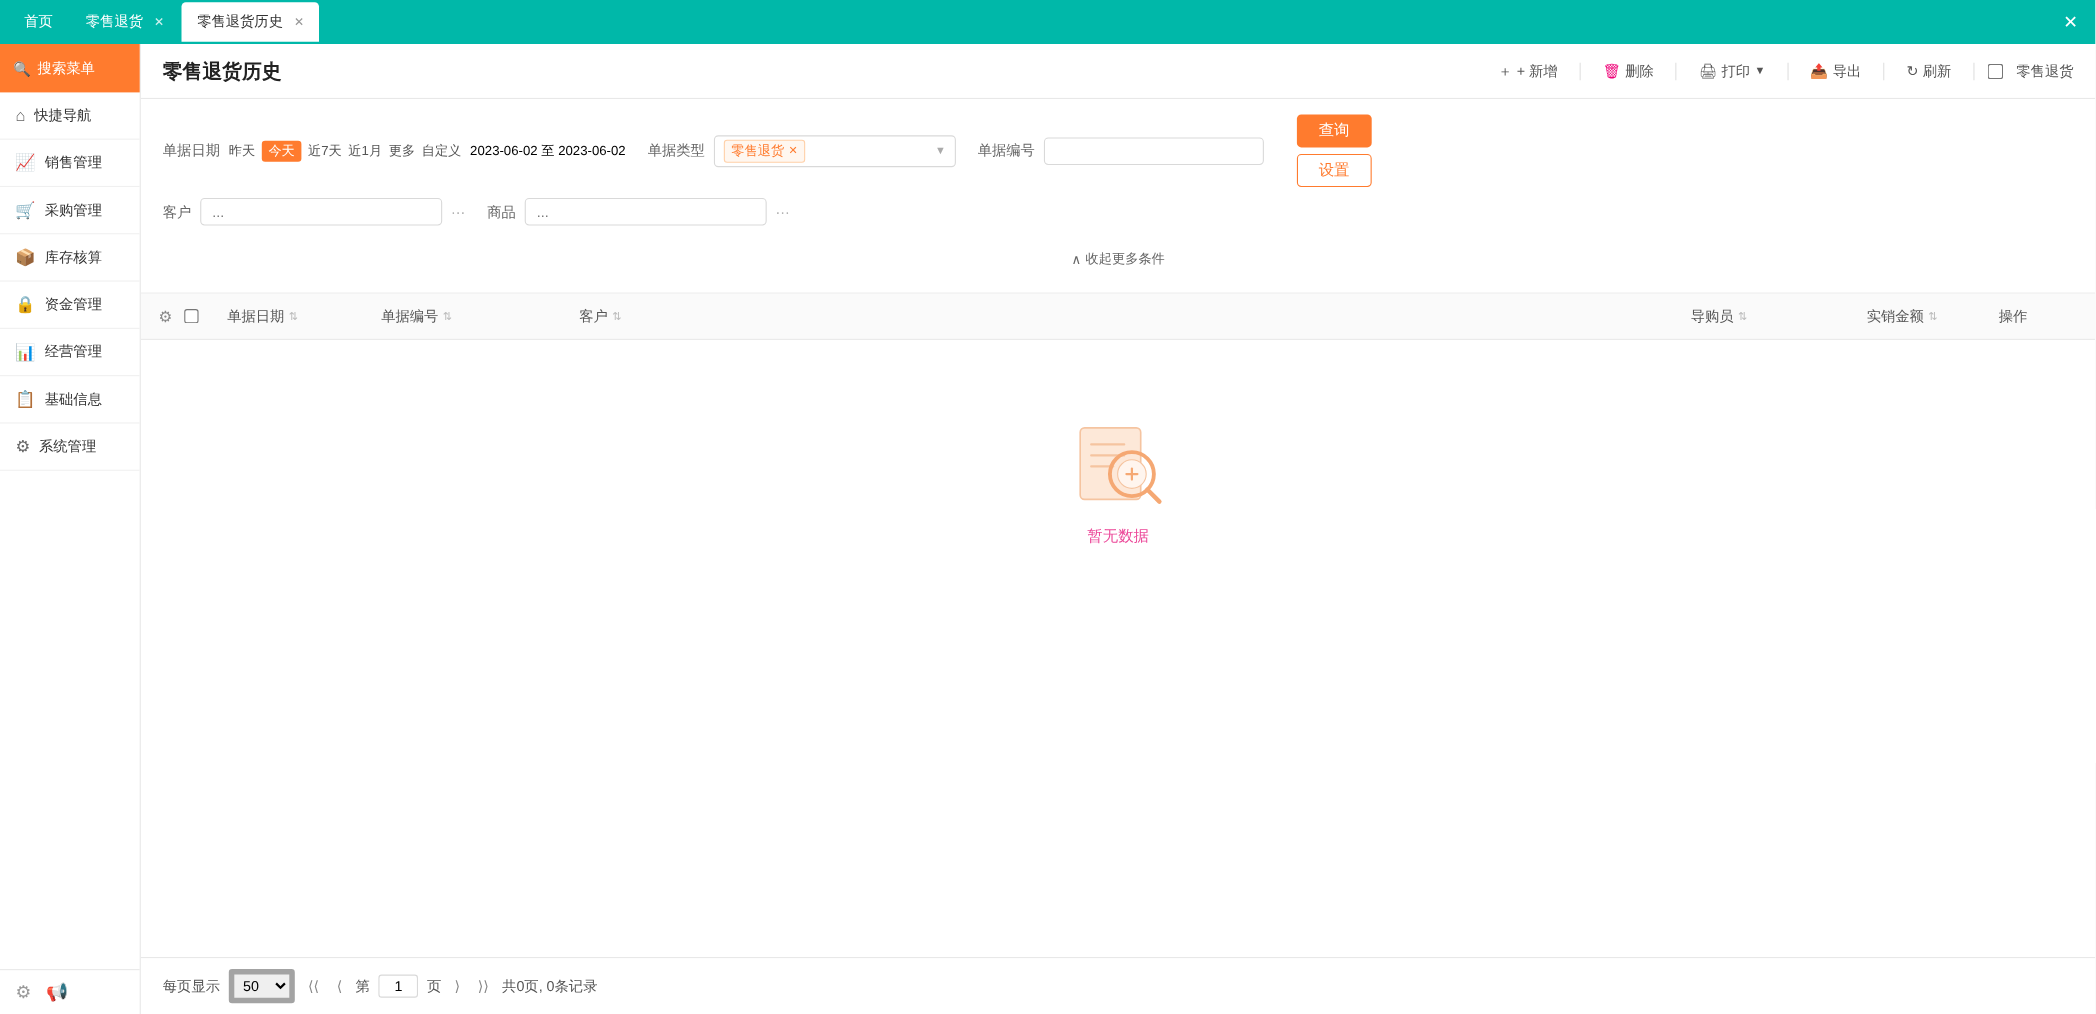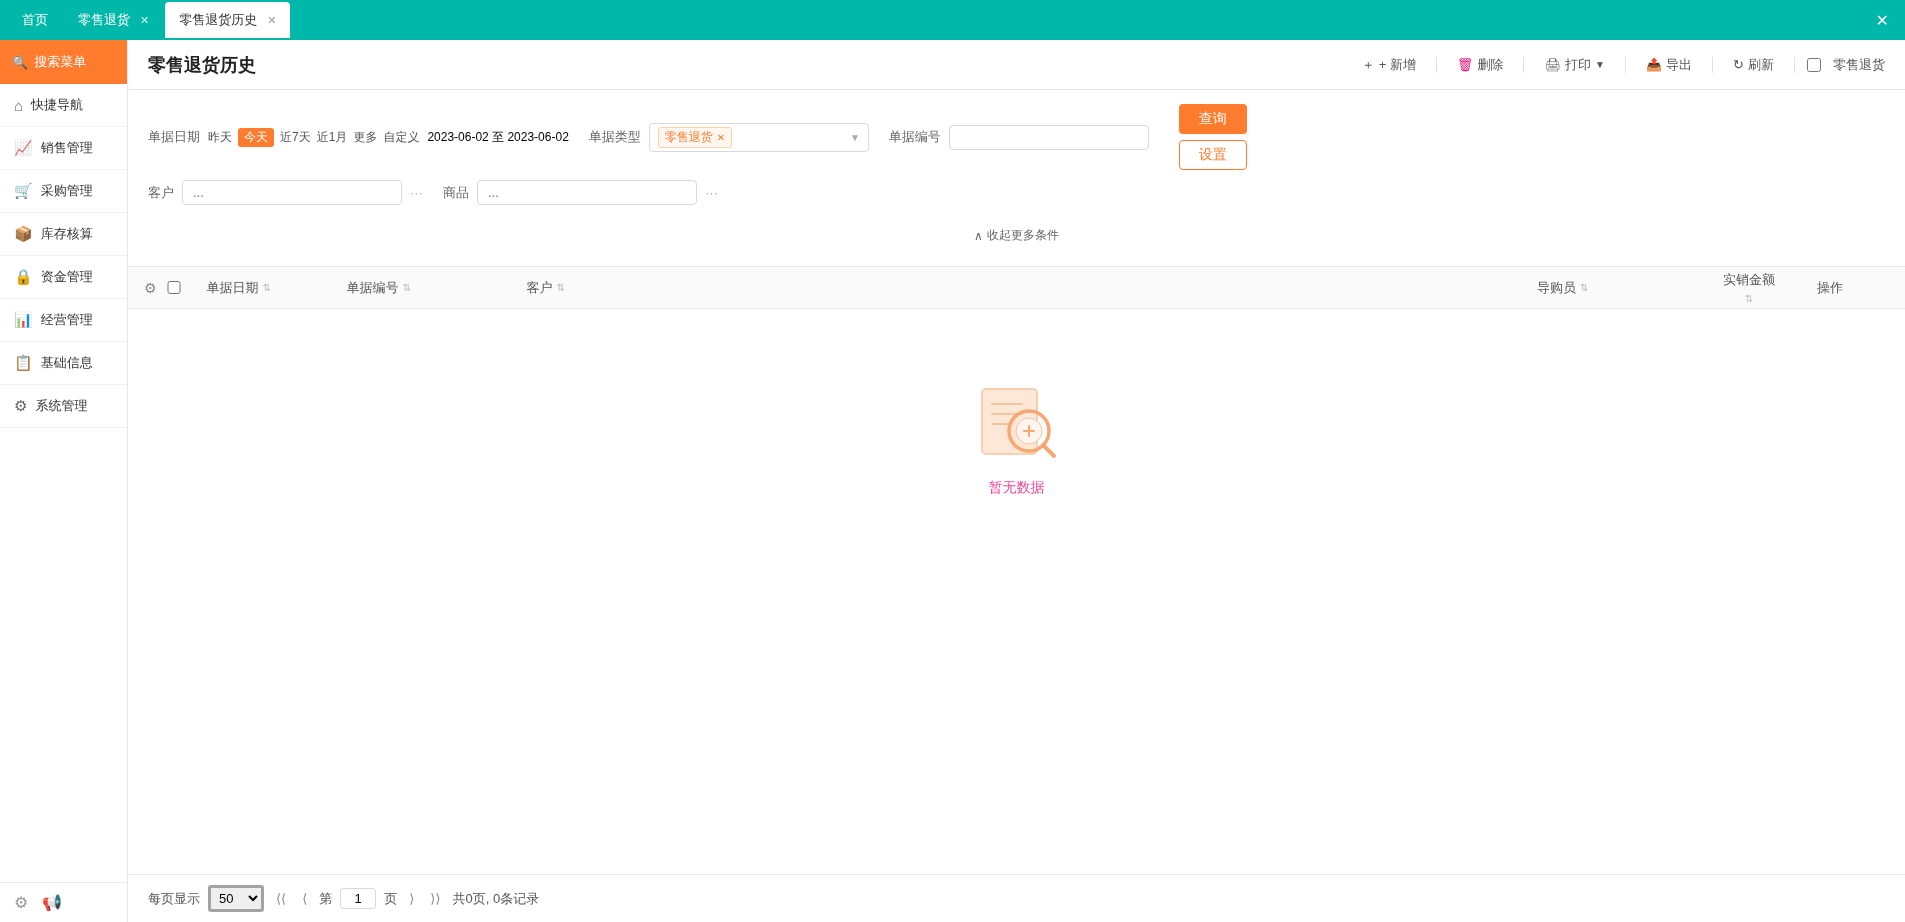--- a/index.html
+++ b/index.html
@@ -136,21 +136,21 @@
     }
     .empty-text { font-size: 14px; color: #ec4899; }
 
     
     .pagination {
       display: flex; align-items: center; justify-content: flex-start;
       padding: 10px 20px; border-top: 1px solid #e8e8e8;
       background: #fff; font-size: 13px; color: #555; gap: 8px;
     }
     .page-size-select {
-      border: 3px solid #a3a3a3; border-radius: 3px;
+      border: 5px solid #a3a3a3; border-radius: 3px;
       padding: 2px 4px; font-size: 13px; cursor: pointer;
     }
     .page-nav { cursor: pointer; color: #888; font-size: 13px; padding: 0 4px; }
     .page-input {
       border: 1px solid #d9d9d9; border-radius: 3px;
       width: 36px; text-align: center; padding: 2px 4px; font-size: 13px;
     }
 
     
     .btn-query {
@@ -351,21 +351,21 @@
           <span class="th-sort">⇅</span>
         </div>
         <div class="th th-customer">
           <span>客户</span>
           <span class="th-sort">⇅</span>
         </div>
         <div class="th th-guide">
           <span>导购员</span>
           <span class="th-sort">⇅</span>
         </div>
-        <div class="th th-amount" style="margin-left:auto;flex-direction:column;">
+        <div class="th th-amount" style="margin-left:auto;">
           <span>实销金额</span>
           <span class="th-sort">⇅</span>
         </div>
         <div class="th th-op">
           <span>操作</span>
         </div>
       </div>
 
       <div class="empty-state">
         <div class="empty-svg-container">

